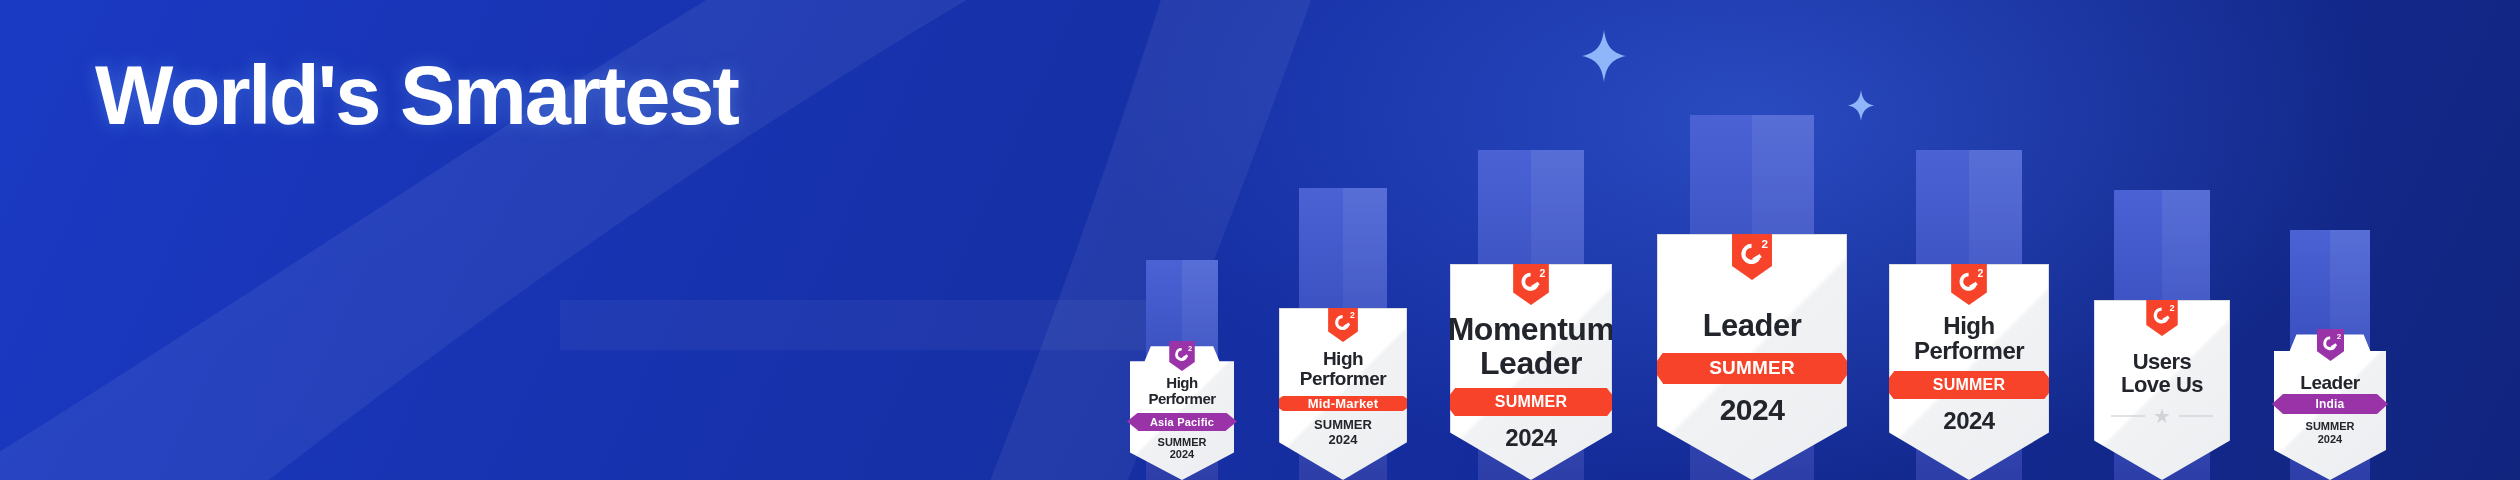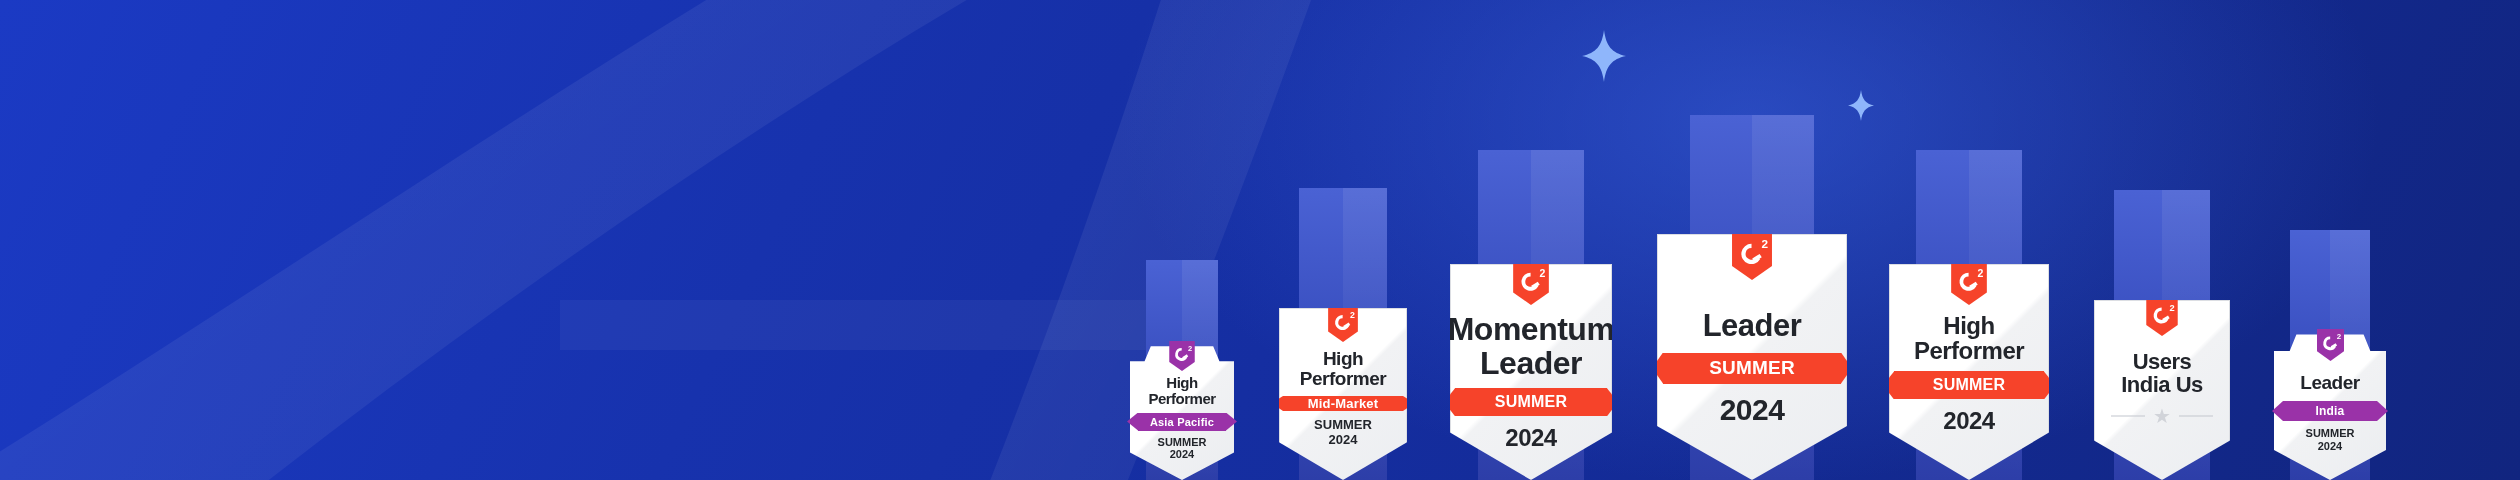--- a/index.html
+++ b/index.html
@@ -207,20 +207,21 @@
       </defs>
       <g clip-path="url(#clipAll)">
         <path d="M 1120 -230 C 760 -60 330 250 -110 520 L -110 640 L 70 640 C 430 340 860 40 1240 -150 Z" fill="url(#swoosh)"></path>
         <path d="M 1240 -260 C 1130 120 1020 420 900 700 L 1040 700 C 1160 400 1290 80 1400 -260 Z" fill="url(#swoosh)"></path>
         <path d="M 560 300 L 1180 300 L 1180 350 L 560 350 Z" fill="#ffffff" opacity="0.045"></path>
       </g>
     </svg>
   </div>
 
   <div class="headline">
+    <span class="line1">World's Smartest</span>
   </div>
 
   <div class="sparkle" style="left:1582px; top:30px;">
     <svg width="44" height="52" viewBox="0 0 44 52">
         <path d="M22 0 C24 16 30 23 44 26 C30 29 24 36 22 52 C20 36 14 29 0 26 C14 23 20 16 22 0 Z" fill="#8fb6fb"></path>
       </svg>
   </div>
   <div class="sparkle" style="left:1848px; top:90px;">
     <svg width="26" height="31" viewBox="0 0 26 31">
         <path d="M13 0 C14.2 9.5 17.8 13.7 26 15.5 C17.8 17.3 14.2 21.5 13 31 C11.8 21.5 8.2 17.3 0 15.5 C8.2 13.7 11.8 9.5 13 0 Z" fill="#8fb6fb"></path>
@@ -347,21 +348,21 @@
         <div class="badge-inner">
           <span class="g2" style="margin-top:-2px;">
             <svg width="32" height="37" viewBox="0 0 34 40">
               <path d="M0 0 H34 V28 L17 40 L0 28 Z" fill="#f6432a"></path>
               <path d="M16.6 9.2 a8.6 8.6 0 1 0 7.4 12.9 l-3.3-1.9 a4.9 4.9 0 1 1 -4.1-7.4 z" fill="#ffffff"></path>
               <path d="M17.4 19.6 h7.4 v3.4 h-7.4 z" fill="#ffffff" transform="rotate(-32 21 21)"></path>
               <text x="25" y="13" font-family="Liberation Sans, sans-serif" font-size="10" font-weight="bold" fill="#ffffff">2</text>
             </svg>
           </span>
           <span class="badge-title" style="font-size:22px; margin-top:14px;">Users
-India Us</span>
+Love Us</span>
           <div class="star-divider" style="margin-top:10px;">
             <span class="rule"></span>
             <span class="star">★</span>
             <span class="rule"></span>
           </div>
         </div>
       </div>
     </div>
 
     <div class="badge-slot" style="left:1140px; width:140px; height:352px;">
@@ -371,21 +372,21 @@
         <div class="badge-inner">
           <span class="g2" style="margin-top:-1px;">
             <svg width="27" height="32" viewBox="0 0 34 40">
               <path d="M0 0 H34 V28 L17 40 L0 28 Z" fill="#9a32a8"></path>
               <path d="M16.6 9.2 a8.6 8.6 0 1 0 7.4 12.9 l-3.3-1.9 a4.9 4.9 0 1 1 -4.1-7.4 z" fill="#ffffff"></path>
               <path d="M17.4 19.6 h7.4 v3.4 h-7.4 z" fill="#ffffff" transform="rotate(-32 21 21)"></path>
               <text x="25" y="13" font-family="Liberation Sans, sans-serif" font-size="10" font-weight="bold" fill="#ffffff">2</text>
             </svg>
           </span>
           <span class="badge-title" style="font-size:19px; margin-top:12px;">Leader</span>
-          <div class="ribbon purple" style="width:94px; height:20px; font-size:12px; margin-top:8px;justify-content:center;">
+          <div class="ribbon purple" style="width:94px; height:20px; font-size:12px; margin-top:1px;justify-content:center;">
             <span>India</span>
           </div>
           <span class="badge-sub" style="font-size:11px; margin-top:6px;">SUMMER
 2024</span>
         </div>
       </div>
     </div>
 
   </div>
 </div>

